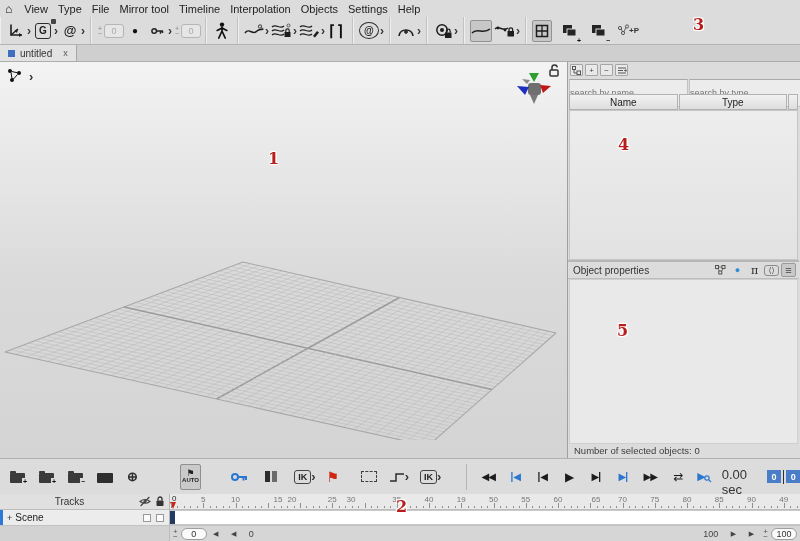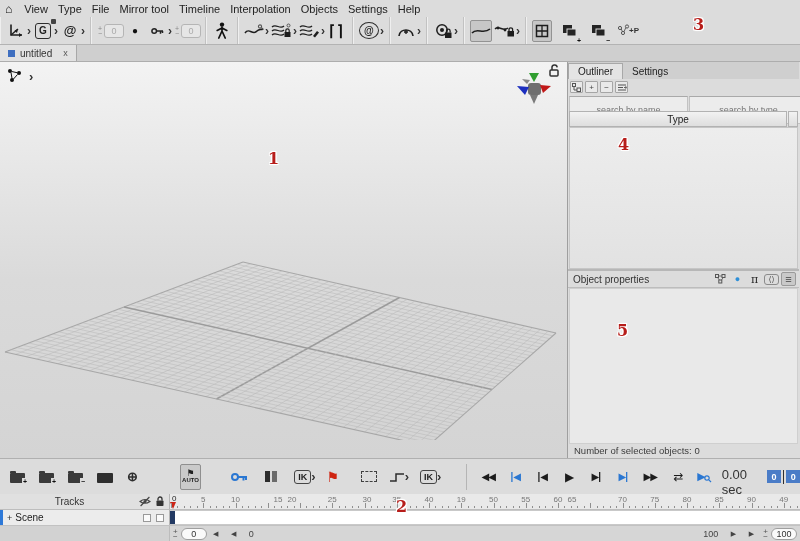--- a/index.html
+++ b/index.html
@@ -46,21 +46,21 @@
   #vp-lock { position:absolute; left:548px; top:2px; }
 
   
   #rightpanel { width:231px; display:flex; flex-direction:column; background:#dcdcdc; }
   #rp-tabs { height:17px; background:#cfcfcf; display:flex; align-items:flex-end; }
   .rp-tab { padding:2px 9px 2px 9px; font-size:10px; color:#222; }
   .rp-tab.active { background:#e4e4e4; border:1px solid #a8a8a8; border-bottom:none; }
   #rp-tools { height:16px; display:flex; align-items:center; gap:2px; padding:1px 2px; background:#dcdcdc; }
   .mini-btn { width:13px; height:12px; border:1px solid #a5a5a5; background:#e9e9e9; display:inline-flex; align-items:center; justify-content:center; font-size:8px; color:#444; border-radius:1px; }
   #rp-search { height:16px; display:flex; gap:1px; padding:1px 1px; }
-  .search-field { flex:1; height:28px; border:1px solid #c2c2c2; border-top-color:#a9a9a9; background:#ececec; font-size:9px; color:#979797; text-align:center; font-family:"Liberation Sans",sans-serif; }
+  .search-field { flex:1; height:28px; border:1px solid #c2c2c2; border-top-color:#a9a9a9; background:#ececec; font-size:9px; color:#979797; font-family:"Liberation Sans",sans-serif; }
   #rp-cols { height:16px; display:flex; gap:1px; padding:0 1px; }
   .col-h { flex:1; display:flex; align-items:center; justify-content:center; font-size:10px; color:#222; background:linear-gradient(#f2f2f2,#dedede); border:1px solid #b2b2b2; }
   .col-stub { width:10px; background:linear-gradient(#f2f2f2,#dedede); border:1px solid #b2b2b2; }
   #rp-list { flex:1.05 1 0; background:linear-gradient(#ededed,#e2e2e2); border:1px solid #c6c6c6; margin:0 1px; position:relative; }
   #props-header { height:19px; display:flex; align-items:center; background:#dcdcdc; border-top:2px solid #b7b7b7; border-bottom:1px solid #bdbdbd; padding:0 3px; }
   #props-header .title { font-size:10px; color:#333; flex:1; padding-left:2px; }
   .ph-icon { display:inline-flex; align-items:center; justify-content:center; width:15px; height:14px; margin-left:2px; font-size:9px; color:#444; }
   .ph-icon .sphere { color:#2d8fd8; font-size:9px; }
   .ph-icon.pi { font-size:11px; color:#222; font-family:"DejaVu Serif",serif; }
   .ph-icon.brk { font-size:8px; border:1px solid #8b8b8b; border-radius:3px; width:15px; height:11px; color:#555; }
@@ -397,24 +397,20 @@
       <polygon points="17,25 25,25 21,34" fill="#7a7a7a"></polygon>
       <polygon points="14,14 9,9 17,10" fill="#8a8a8a"></polygon>
     </svg>
     <svg id="vp-lock" width="12" height="13" viewBox="0 0 12 13">
       <rect x="2" y="6" width="8" height="6" rx="1" fill="none" stroke="#333" stroke-width="1.5"></rect>
       <path d="M4,6 V4 a2.6,2.6 0 0 1 5.2,-0.6" fill="none" stroke="#333" stroke-width="1.5"></path>
     </svg>
   </div>
 
   <div id="rightpanel">
-    <div id="rp-tabs">
-      <span class="rp-tab active">Outliner</span>
-      <span class="rp-tab">Settings</span>
-    </div>
     <div id="rp-tools">
       <span class="mini-btn">
         <svg width="9" height="9" viewBox="0 0 9 9">
             <rect x="0.5" y="0.5" width="3" height="3" fill="none" stroke="#555" stroke-width="1"></rect>
             <rect x="5" y="5" width="3.5" height="3.5" fill="none" stroke="#555" stroke-width="1"></rect>
             <path d="M2,3.5 V7 H5" stroke="#555" stroke-width="1" fill="none"></path>
           </svg>
       </span>
       <span class="mini-btn">+</span>
       <span class="mini-btn">−</span>
@@ -424,20 +420,21 @@
             <path d="M7,4.5 l2.5,0 m-1,-1.3 l1.3,1.3 l-1.3,1.3" stroke="#555" stroke-width="0.9" fill="none"></path>
           </svg>
       </span>
     </div>
     <div id="rp-search">
       <input class="search-field" readonly="" placeholder="search by name" style="">
       <input class="search-field" readonly="" placeholder="search by type" style="">
 
     </div>
     <div id="rp-cols">
+      <span class="col-h">Name</span>
       <span class="col-h">Type</span>
       <span class="col-stub"></span>
     </div>
     <div id="rp-list"></div>
     <div id="props-header">
       <span class="title">Object properties</span>
       <span class="ph-icon">
         <svg width="11" height="10" viewBox="0 0 11 10">
             <rect x="0.5" y="0.5" width="3" height="3" fill="none" stroke="#555" stroke-width="1"></rect>
             <rect x="7" y="0.5" width="3" height="3" fill="none" stroke="#555" stroke-width="1"></rect>
@@ -591,21 +588,21 @@
         <span class="tick" style="left: 142.9px;"></span>
         <span class="tick" style="left: 149.35px;"></span>
         <span class="tick" style="left: 155.8px;"></span>
         <span class="tick major" style="left: 162.25px;"></span>
         <span class="tick-label" style="left: 154.25px;">25</span>
         <span class="tick" style="left: 168.7px;"></span>
         <span class="tick" style="left: 175.15px;"></span>
         <span class="tick" style="left: 181.6px;"></span>
         <span class="tick" style="left: 188.05px;"></span>
         <span class="tick major" style="left: 194.5px;"></span>
-        <span class="tick-label" style="left: 189px;">30</span>
+        <span class="tick-label" style="left: 173px;">30</span>
         <span class="tick" style="left: 200.95px;"></span>
         <span class="tick" style="left: 207.4px;"></span>
         <span class="tick" style="left: 213.85px;"></span>
         <span class="tick" style="left: 220.3px;"></span>
         <span class="tick major" style="left: 226.75px;"></span>
         <span class="tick-label" style="left: 218.75px;">35</span>
         <span class="tick" style="left: 233.2px;"></span>
         <span class="tick" style="left: 239.65px;"></span>
         <span class="tick" style="left: 246.1px;"></span>
         <span class="tick" style="left: 252.55px;"></span>
@@ -633,21 +630,21 @@
         <span class="tick" style="left: 368.65px;"></span>
         <span class="tick" style="left: 375.1px;"></span>
         <span class="tick" style="left: 381.55px;"></span>
         <span class="tick major" style="left: 388px;"></span>
         <span class="tick-label" style="left: 380px;">60</span>
         <span class="tick" style="left: 394.45px;"></span>
         <span class="tick" style="left: 400.9px;"></span>
         <span class="tick" style="left: 407.35px;"></span>
         <span class="tick" style="left: 413.8px;"></span>
         <span class="tick major" style="left: 420.25px;"></span>
-        <span class="tick-label" style="left: 394px;">65</span>
+        <span class="tick-label" style="left: 418px;">65</span>
         <span class="tick" style="left: 426.7px;"></span>
         <span class="tick" style="left: 433.15px;"></span>
         <span class="tick" style="left: 439.6px;"></span>
         <span class="tick" style="left: 446.05px;"></span>
         <span class="tick major" style="left: 452.5px;"></span>
         <span class="tick-label" style="left: 444.5px;">70</span>
         <span class="tick" style="left: 458.95px;"></span>
         <span class="tick" style="left: 465.4px;"></span>
         <span class="tick" style="left: 471.85px;"></span>
         <span class="tick" style="left: 478.3px;"></span>

